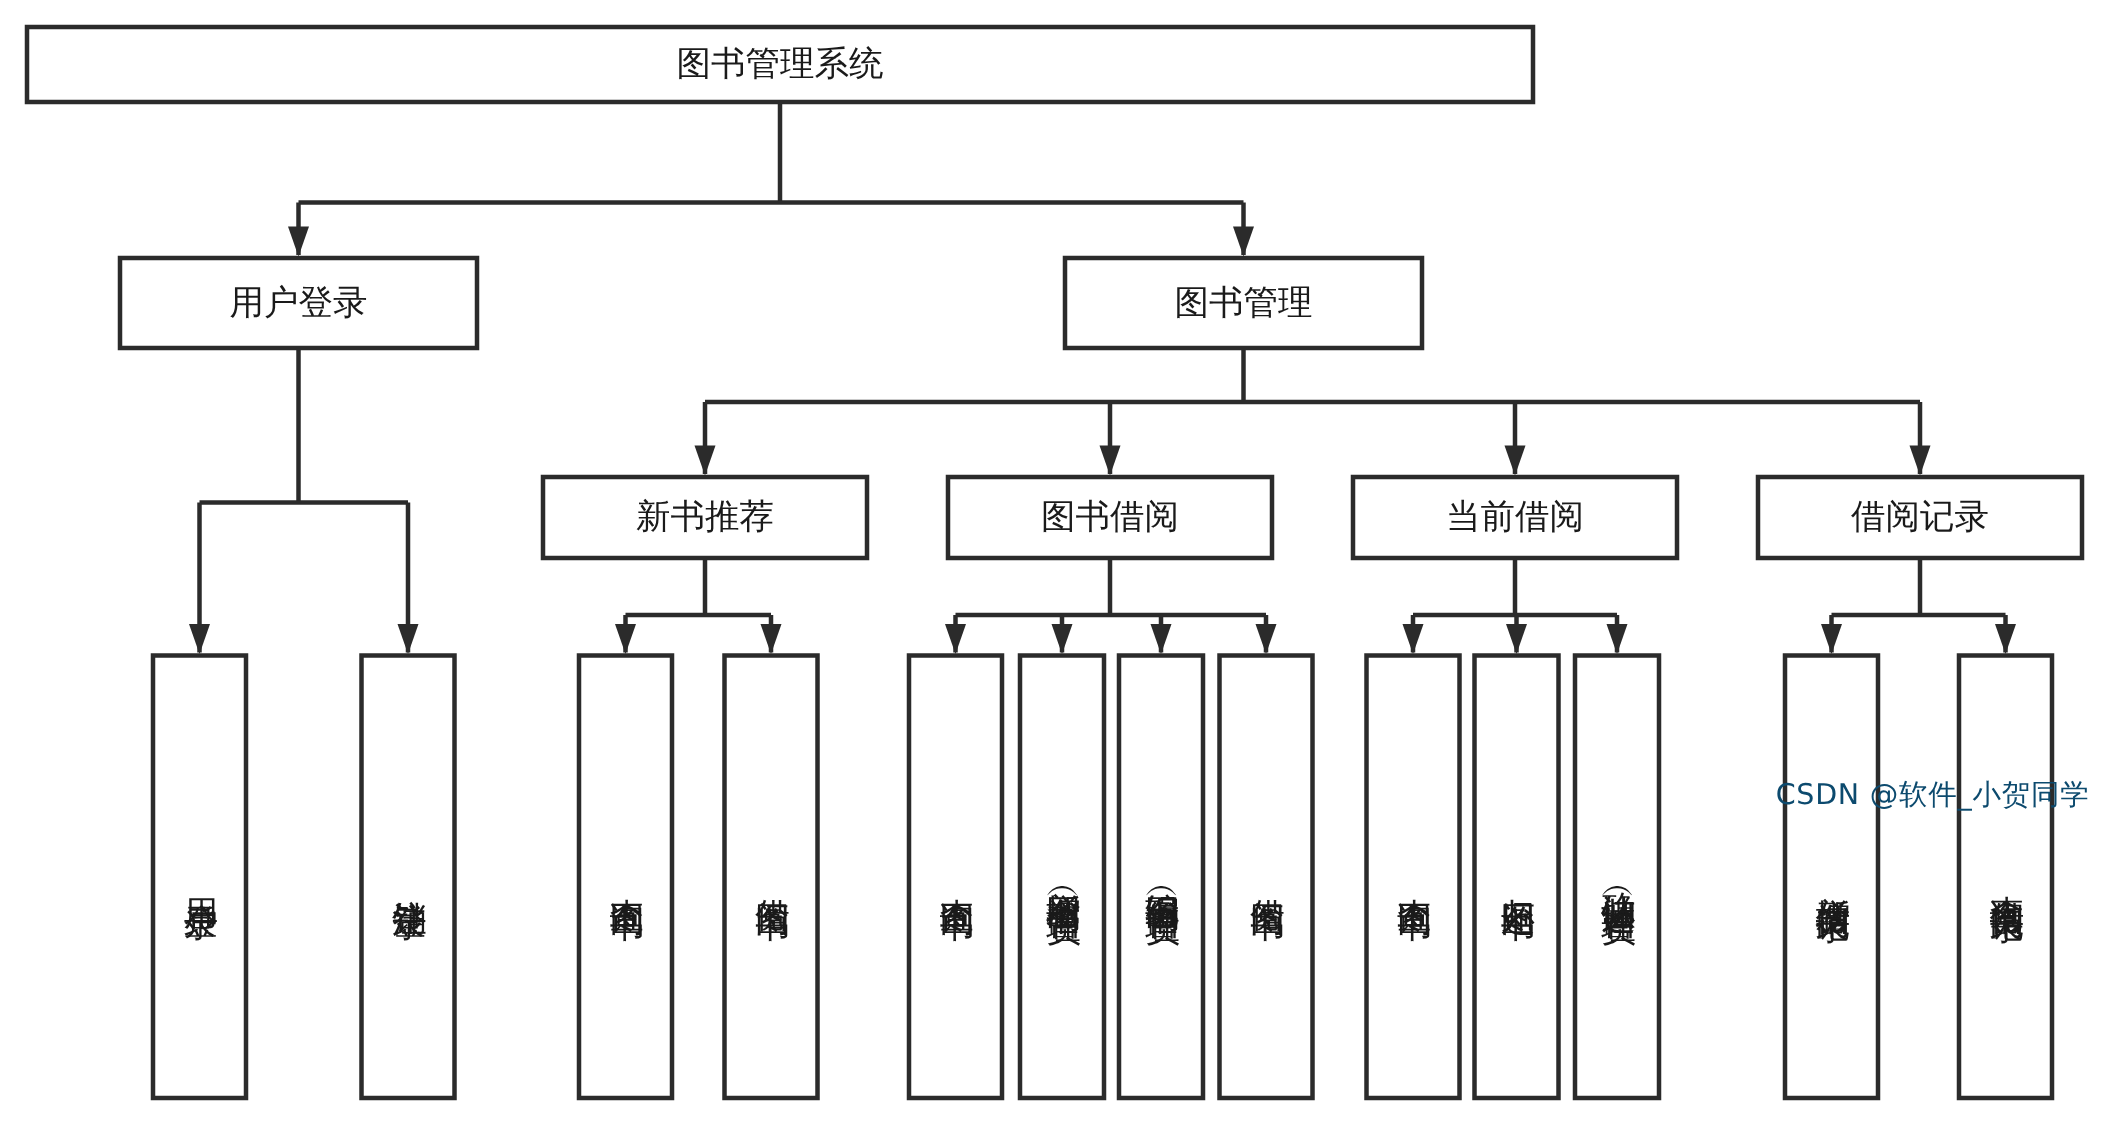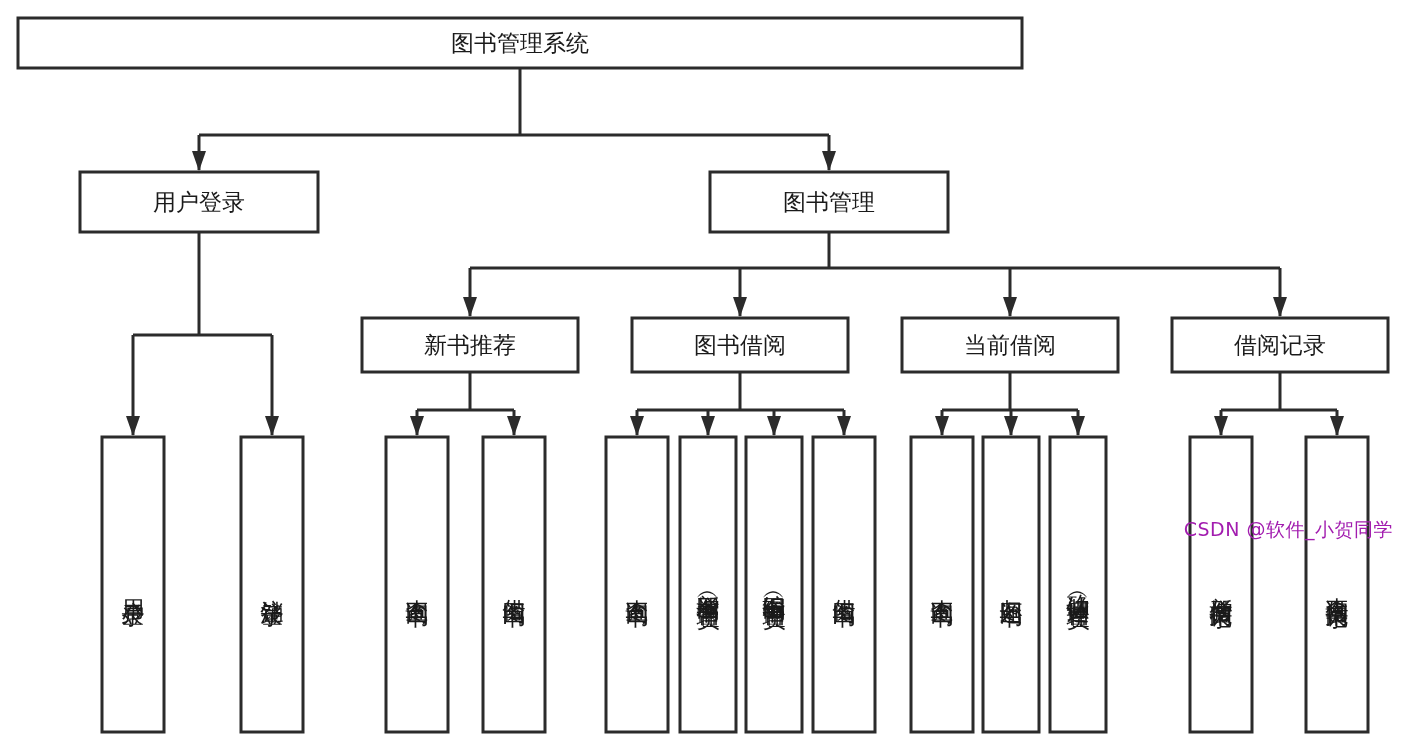--- a/index.html
+++ b/index.html
@@ -65,21 +65,21 @@
     white-space: nowrap;
     pointer-events: none;
     user-select: none;
   }
   #watermark {
     position: absolute;
     right: 12px;
     bottom: 6px;
     font-family: "DejaVu Sans", "Liberation Sans", sans-serif;
     font-size: 19px;
-    color: #a21caf;
+    color: #0c4a6e;
     letter-spacing: 0.5px;
     white-space: nowrap;
   }
 </style>
 </head>
 <body>
 
 <div id="diagram-root">
 
   <svg id="tree-svg" viewBox="0 0 1405 747">

